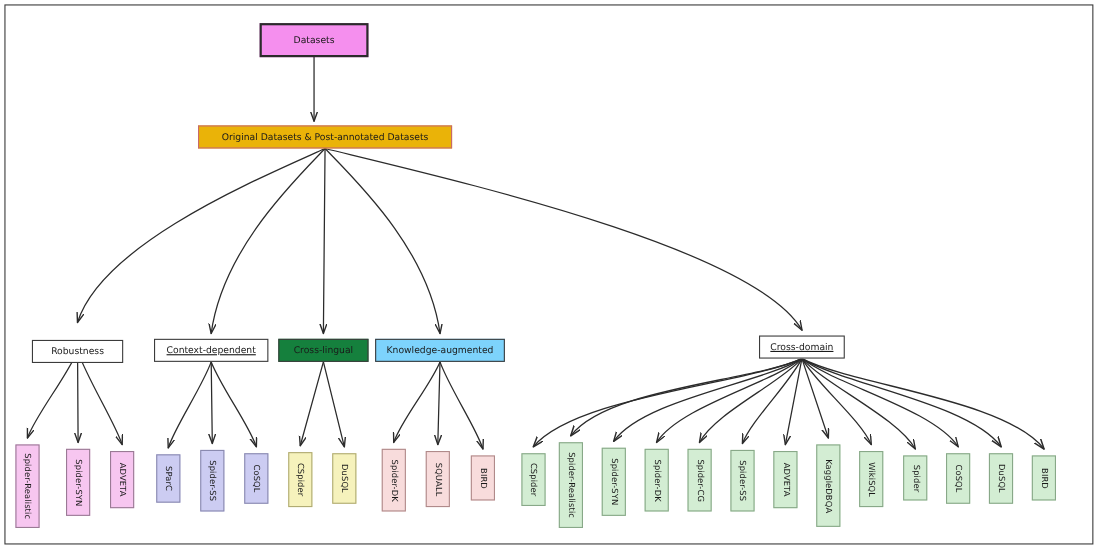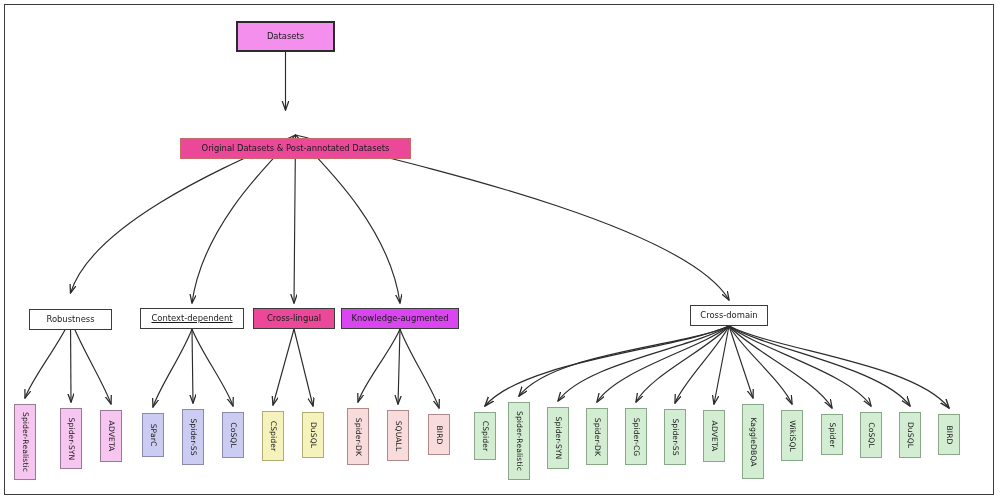--- a/index.html
+++ b/index.html
@@ -110,36 +110,36 @@
         <path d="M729,326 C760.24,350 848.28,372.12 871,406" marker-end="url(#ah)" stroke-width="1.15"></path>
         <path d="M729,326 C768.82,350 881.04,366.65999999999997 910,406" marker-end="url(#ah)" stroke-width="1.25"></path>
         <path d="M729,326 C777.4,350.6 913.8,363.2 949,408" marker-end="url(#ah)" stroke-width="1.25"></path>
       </g>
   </svg>
 
   <div id="nodes-layer">
       <div class="node horiz node-root" style="left: 236px; top: 21px; width: 99px; height: 31px; background: rgb(245, 143, 238); border-color: rgb(43, 43, 43); color: rgb(26, 26, 26);">
         <span class="hlabel">Datasets</span>
       </div>
-      <div class="node horiz" style="left: 180px; top: 114px; width: 231px; height: 21px; background: #ec4899; border-color: rgb(199, 106, 106); color: rgb(26, 26, 26); margin-top: 24px;">
+      <div class="node horiz" style="left: 180px; top: 114px; width: 231px; height: 21px; background: #eab308; border-color: rgb(199, 106, 106); color: rgb(26, 26, 26);">
         <span class="hlabel">Original Datasets &amp; Post-annotated Datasets</span>
       </div>
       <div class="node horiz" style="left: 29px; top: 309px; width: 83px; height: 21px; background: rgb(255, 255, 255); border-color: rgb(59, 59, 59); color: rgb(26, 26, 26);">
         <span class="hlabel">Robustness</span>
       </div>
       <div class="node horiz" style="left: 140px; top: 308px; width: 104px; height: 21px; background: rgb(255, 255, 255); border-color: rgb(59, 59, 59); color: rgb(26, 26, 26); text-decoration: underline;">
         <span class="hlabel">Context-dependent</span>
       </div>
-      <div class="node horiz" style="left: 253px; top: 308px; width: 82px; height: 21px; background: #ec4899; border-color: rgb(59, 59, 59); color: rgb(26, 26, 26);">
+      <div class="node horiz" style="left: 253px; top: 308px; width: 82px; height: 21px; background: #15803d; border-color: rgb(59, 59, 59); color: rgb(26, 26, 26);">
         <span class="hlabel">Cross-lingual</span>
       </div>
-      <div class="node horiz" style="left: 341px; top: 308px; width: 118px; height: 21px; background: #d946ef; border-color: rgb(59, 59, 59); color: rgb(26, 26, 26);">
+      <div class="node horiz" style="left: 341px; top: 308px; width: 118px; height: 21px; background: #7dd3fc; border-color: rgb(59, 59, 59); color: rgb(26, 26, 26);">
         <span class="hlabel">Knowledge-augmented</span>
       </div>
-      <div class="node horiz" style="left: 690px; top: 305px; width: 78px; height: 21px; background: rgb(255, 255, 255); border-color: rgb(59, 59, 59); color: rgb(26, 26, 26);">
+      <div class="node horiz" style="left: 690px; top: 305px; width: 78px; height: 21px; background: rgb(255, 255, 255); border-color: rgb(59, 59, 59); color: rgb(26, 26, 26); text-decoration: underline;">
         <span class="hlabel">Cross-domain</span>
       </div>
       <div class="node vert" style="left: 14px; top: 404px; width: 22px; height: 76px; background: rgb(247, 198, 240); border-color: rgb(154, 122, 149); color: rgb(26, 26, 26);">
         <span class="vlabel">Spider-Realistic</span>
       </div>
       <div class="node vert" style="left: 60px; top: 408px; width: 22px; height: 61px; background: rgb(247, 198, 240); border-color: rgb(154, 122, 149); color: rgb(26, 26, 26);">
         <span class="vlabel">Spider-SYN</span>
       </div>
       <div class="node vert" style="left: 100px; top: 410px; width: 22px; height: 52px; background: rgb(247, 198, 240); border-color: rgb(154, 122, 149); color: rgb(26, 26, 26);">
         <span class="vlabel">ADVETA</span>

